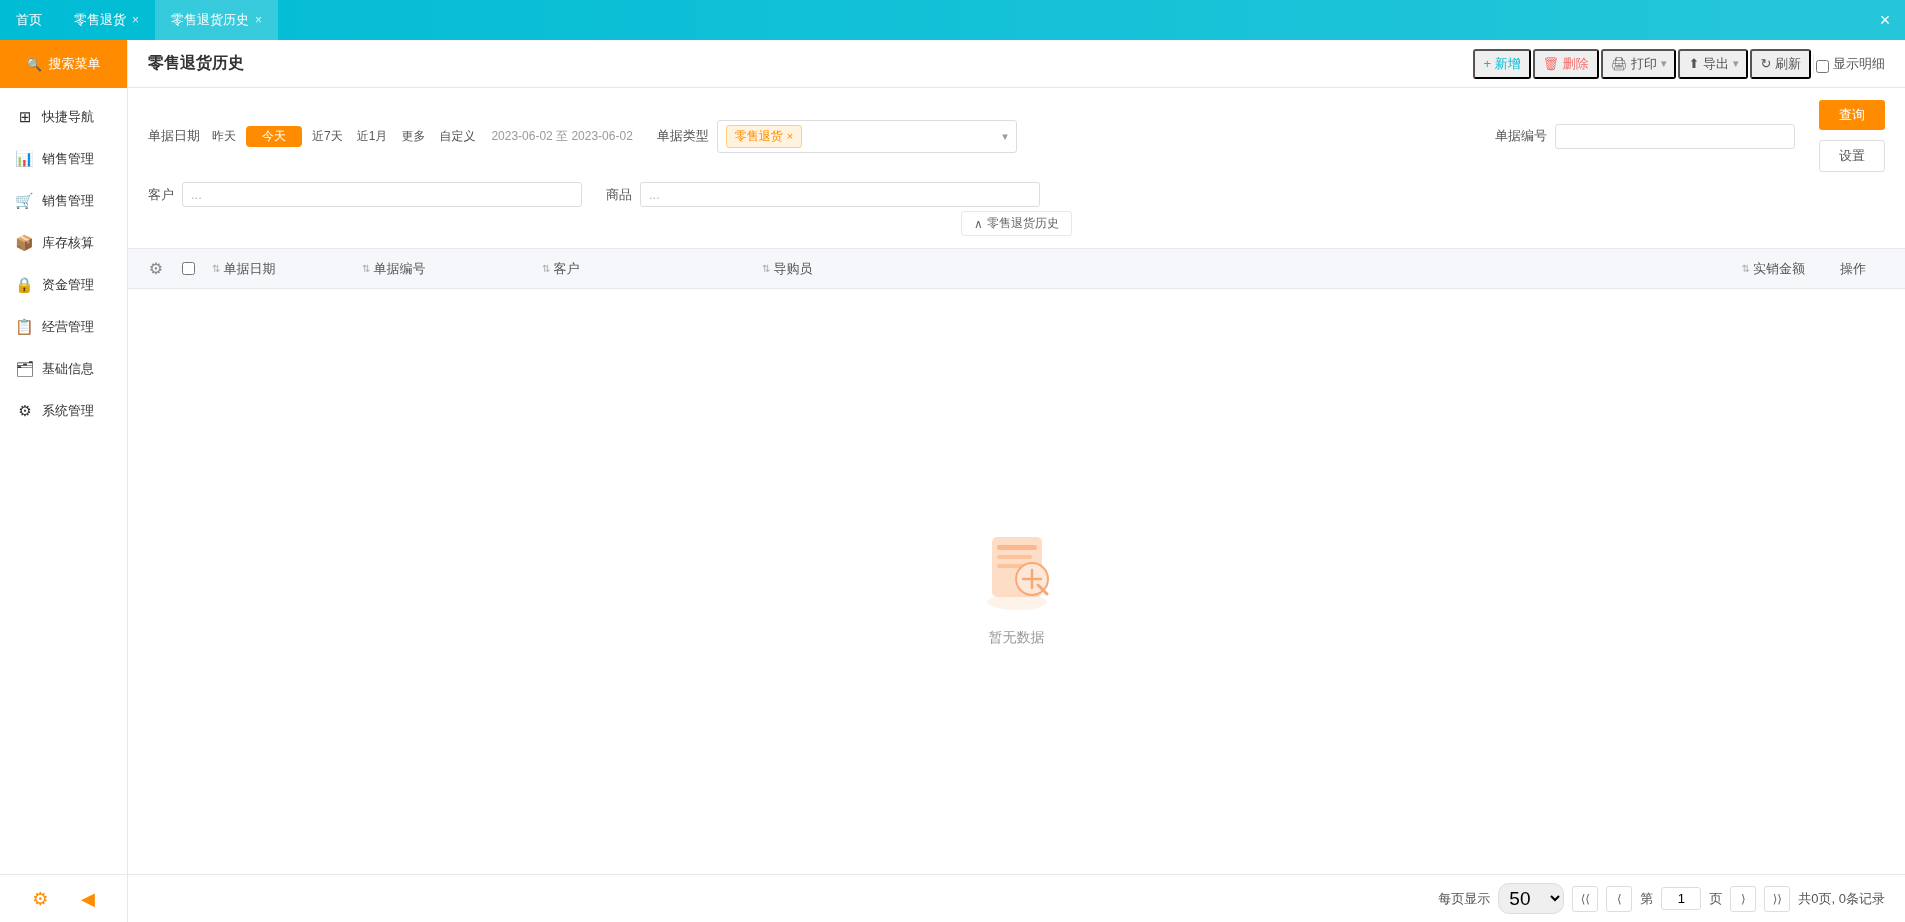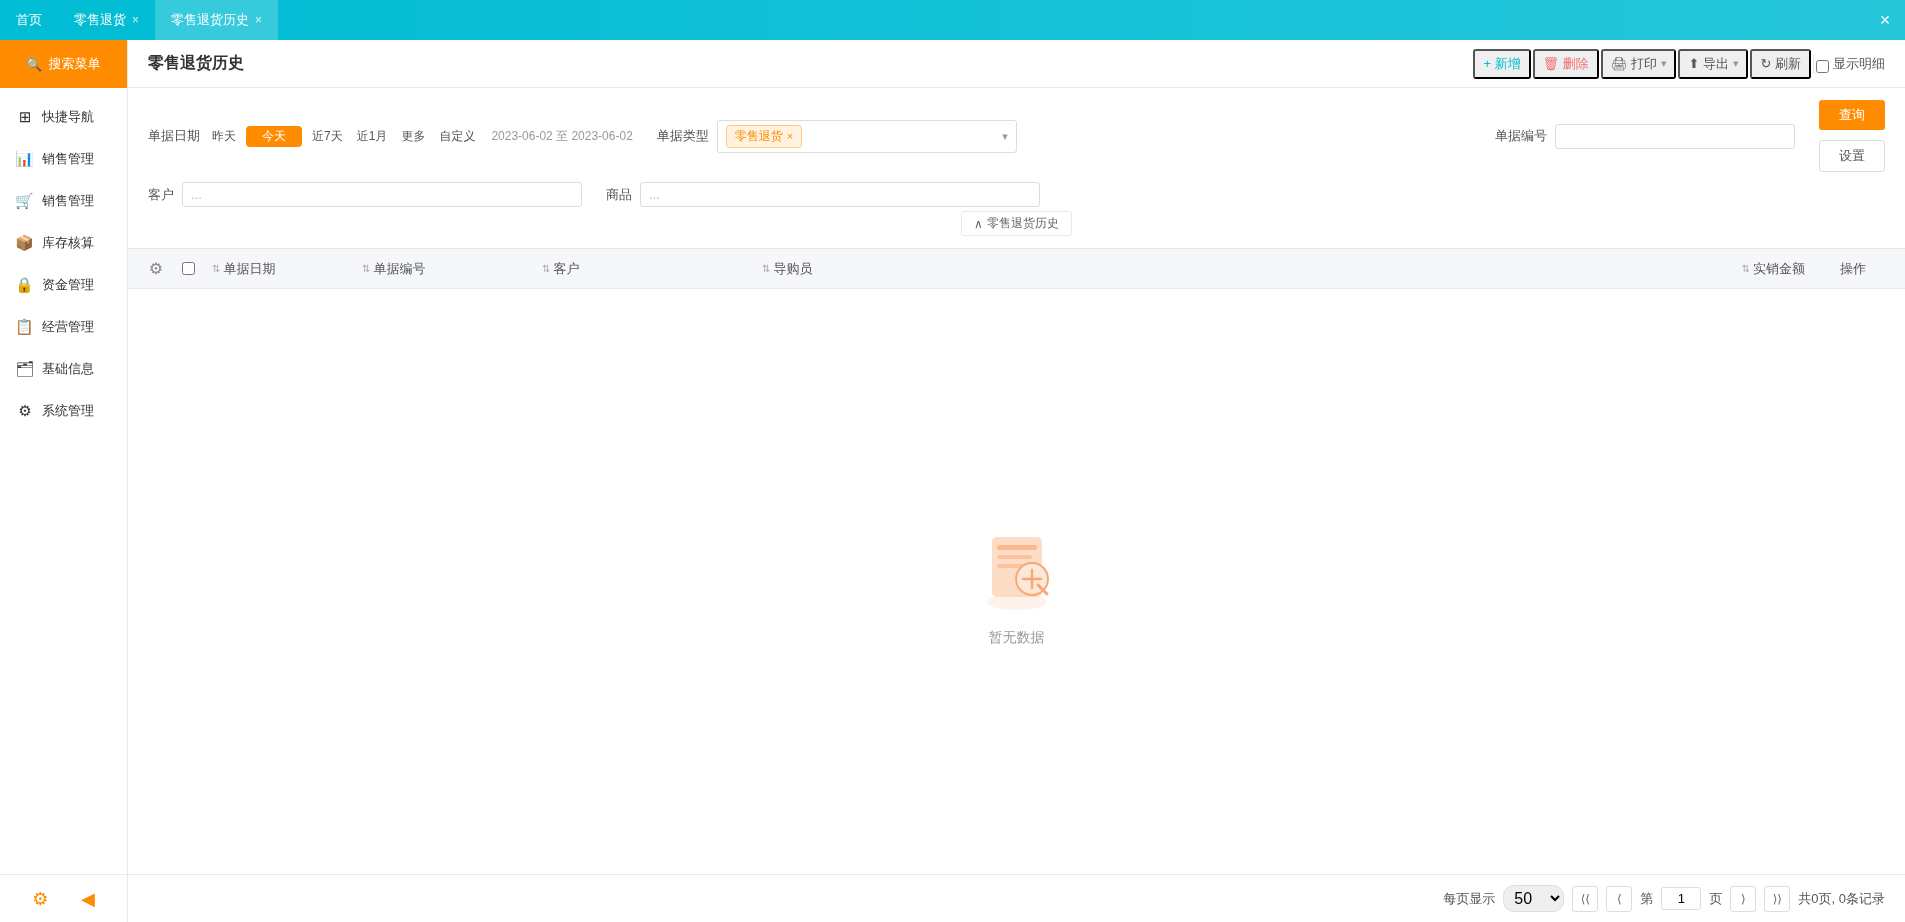--- a/index.html
+++ b/index.html
@@ -353,21 +353,21 @@
       justify-content: flex-end;
       padding: 0 20px;
       gap: 8px;
       flex-shrink: 0;
     }
     .page-size-label { font-size: 13px; color: #555; }
     .page-size-select {
       border: 1px solid #ddd;
       border-radius: 11px;
       padding: 3px 6px;
-      font-size: 16px;
+      font-size: 19px;
       cursor: pointer;
     }
     .page-nav-btn {
       width: 26px;
       height: 26px;
       display: flex;
       align-items: center;
       justify-content: center;
       border: 1px solid #ddd;
       border-radius: 3px;

